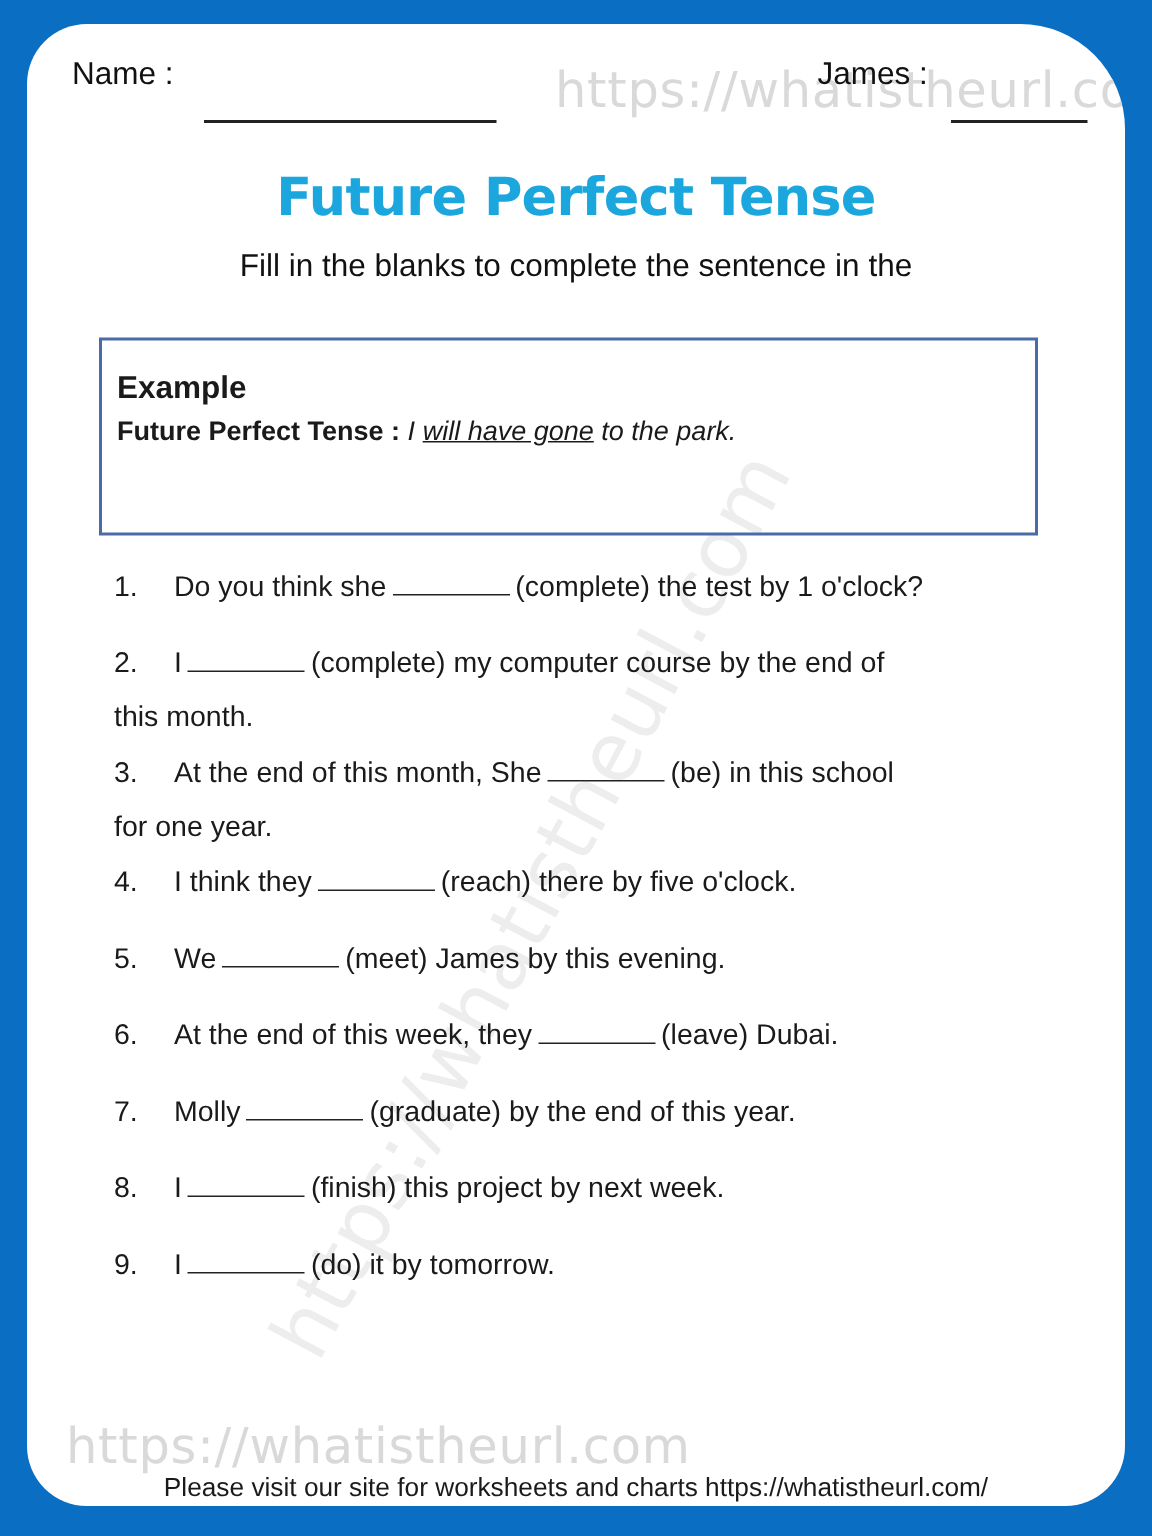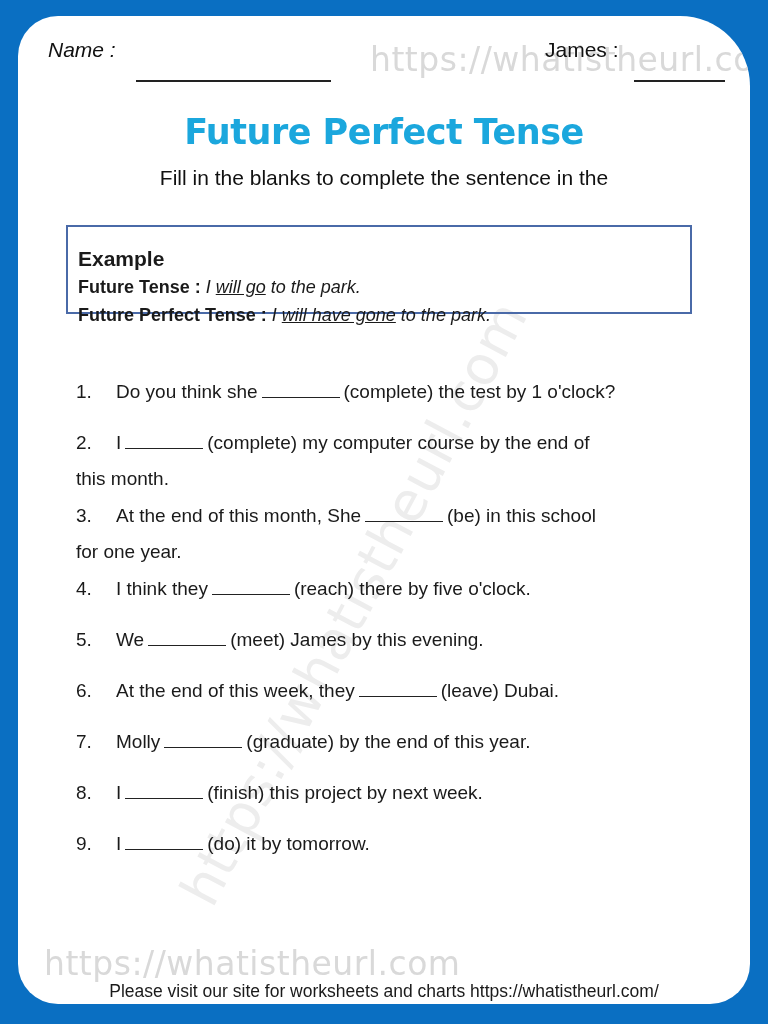--- a/index.html
+++ b/index.html
@@ -37,21 +37,21 @@
     transform-origin: left top;
     top: 870px; left: 150px;
   }
   .header-row {
     position: absolute;
     left: 30px; top: 22px;
     width: 680px;
     font-size: 21px;
     color: #111;
   }
-  .name-label { position: absolute; left: 0; top: 0; font-style: italic; }
+  .name-label { position: absolute; left: 0; top: 0; }
   .name-line {
     position: absolute; left: 88px; top: 42px;
     width: 195px; height: 2px; background: #222;
   }
   .date-label { position: absolute; left: 497px; top: 0; }
   .date-line {
     position: absolute; left: 586px; top: 42px;
     width: 91px; height: 2px; background: #222;
   }
   .title {
@@ -67,21 +67,21 @@
     position: absolute; left: 0; top: 146px; width: 732px;
     text-align: center;
     font-size: 21px;
     line-height: 32px;
     color: #111;
   }
   .instructions b { font-weight: bold; }
   .example-box {
     position: absolute;
     left: 48px; top: 209px;
-    width: 626px; height: 89px;
+    width: 626px; height: 132px;
     border: 2px solid #4a6aa8;
     padding: 18px 10px 0 10px;
   }
   .example-box .ex-head { font-weight: bold; font-size: 21px; line-height: 28px; }
   .example-box .ex-line { font-size: 18px; line-height: 28px; }
   .ex-line b { font-weight: bold; }
   .ex-line i { font-style: italic; }
   .ex-line u { text-decoration: underline; }
   .questions {
     position: absolute;
@@ -131,26 +131,20 @@
 
   <div class="title">Future Perfect Tense</div>
 
   <div class="instructions">
     <div>Fill in the blanks to complete the sentence in the</div>
   </div>
 
   <div class="example-box">
     <div class="ex-head">Example</div>
     <div class="ex-line">
-      <b>Future Tense :</b>
-      <i>I</i>
-      <i><u>will go</u></i>
-      <i>to the park.</i>
-    </div>
-    <div class="ex-line">
       <b>Future Perfect Tense :</b>
       <i>I</i>
       <i><u>will have gone</u></i>
       <i>to the park.</i>
     </div>
   </div>
 
   <ol class="questions" id="questions">
       <li>
         <div class="q">

